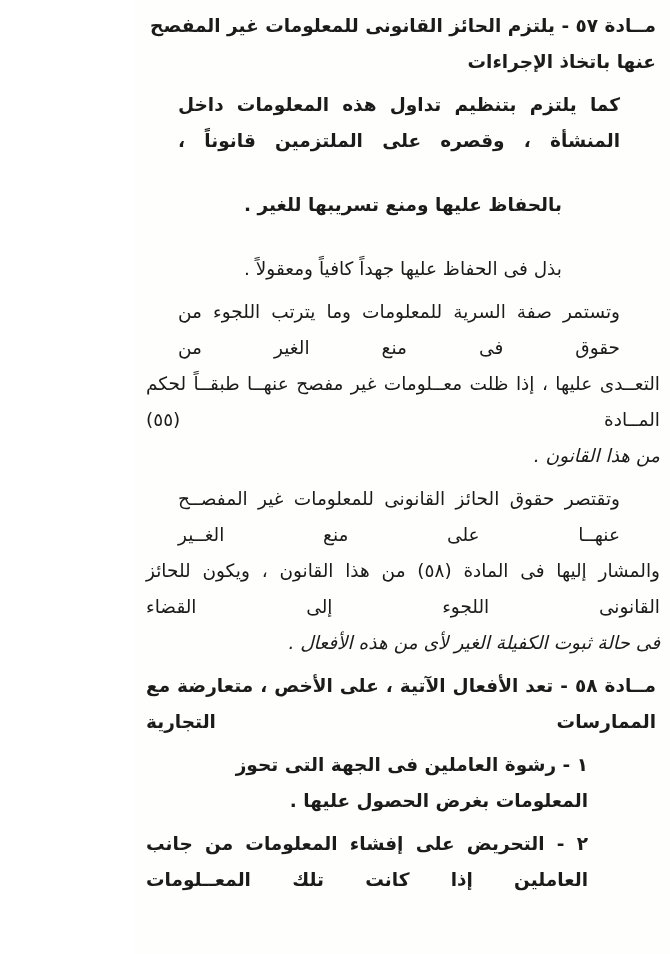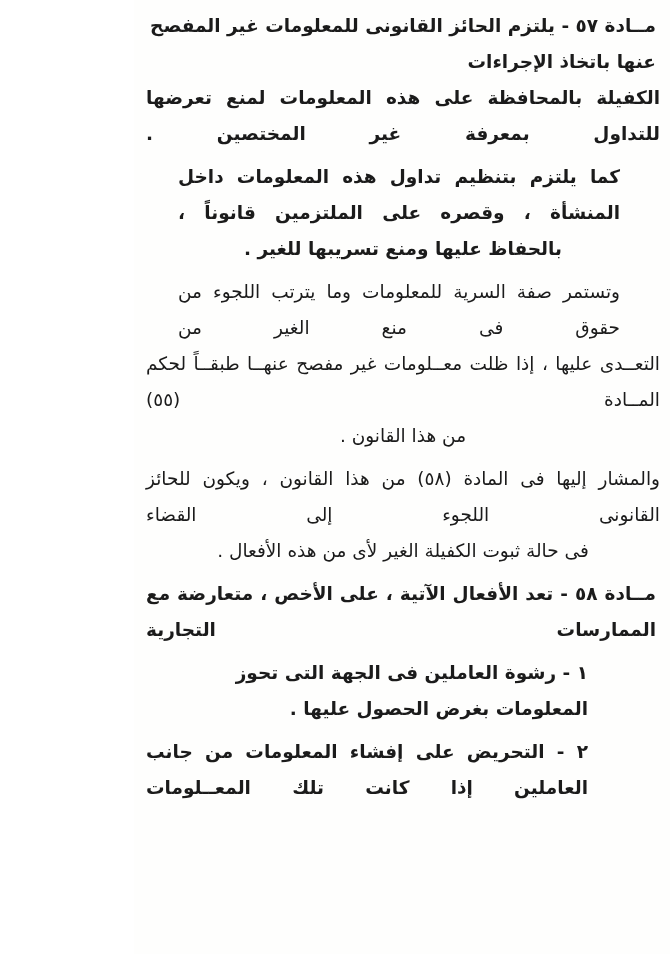--- a/index.html
+++ b/index.html
@@ -24,48 +24,49 @@
   }
   .block { margin-bottom: 7px; }
   .line {
     font-size: 18.5px;
     line-height: 36px;
     letter-spacing: 0;
   }
   
   .a-justify { text-align: justify; text-align-last: justify; }
   .a-right   { text-align: right; }
-  .a-left    { text-align: center; }
-  .a-center  { text-align: center; }
+  .a-left    { text-align: right; font-style: italic; }
+  .a-center  { text-align: center; margin-top: 28px; }
   
   .ind-article { padding-right: 4px; }
   .ind-para    { padding-right: 40px; margin-left: 32px; }
   .ind-item    { padding-right: 72px; }
   .b { font-weight: bold; }
 </style>
 </head>
 <body>
 
 <div class="page" style="background: rgb(254, 254, 253); color: rgb(27, 27, 27);">
     <div class="block">
       <div class="line a-right ind-article"><span class="b">مــادة ٥٧ - </span><span class="b">يلتزم الحائز القانونى للمعلومات غير المفصح عنها باتخاذ الإجراءات</span></div>
-      <div class="line a-justify"><span class="b">الكفيلة بالمحافظة على هذه المعلومات لمنع تعرضها للتداول بمعرفة غير المختصين .</span></div>
     </div>
     <div class="block">
       <div class="line a-justify ind-para"><span class="b">كما يلتزم بتنظيم تداول هذه المعلومات داخل المنشأة ، وقصره على الملتزمين قانوناً ،</span></div>
       <div class="line a-center"><span class="b">بالحفاظ عليها ومنع تسريبها للغير .</span></div>
     </div>
     <div class="block">
+      <div class="line a-center"><span>بذل فى الحفاظ عليها جهداً كافياً ومعقولاً .</span></div>
     </div>
     <div class="block">
       <div class="line a-justify ind-para"><span>وتستمر صفة السرية للمعلومات وما يترتب اللجوء من حقوق فى منع الغير من</span></div>
       <div class="line a-justify"><span>التعــدى عليها ، إذا ظلت معــلومات غير مفصح عنهــا طبقــاً لحكم المــادة (٥٥)</span></div>
       <div class="line a-left"><span>من هذا القانون .</span></div>
     </div>
     <div class="block">
+      <div class="line a-justify ind-para"><span>وتقتصر حقوق الحائز القانونى للمعلومات غير المفصــح عنهــا على منع الغــير</span></div>
       <div class="line a-justify"><span>والمشار إليها فى المادة (٥٨) من هذا القانون ، ويكون للحائز القانونى اللجوء إلى القضاء</span></div>
       <div class="line a-left"><span>فى حالة ثبوت الكفيلة الغير لأى من هذه الأفعال .</span></div>
     </div>
     <div class="block">
       <div class="line a-justify ind-article"><span class="b">مــادة ٥٨ - </span><span class="b">تعد الأفعال الآتية ، على الأخص ، متعارضة مع الممارسات التجارية</span></div>
     </div>
     <div class="block">
       <div class="line a-right ind-item"><span class="b">١ - رشوة العاملين فى الجهة التى تحوز المعلومات بغرض الحصول عليها .</span></div>
     </div>
     <div class="block">

